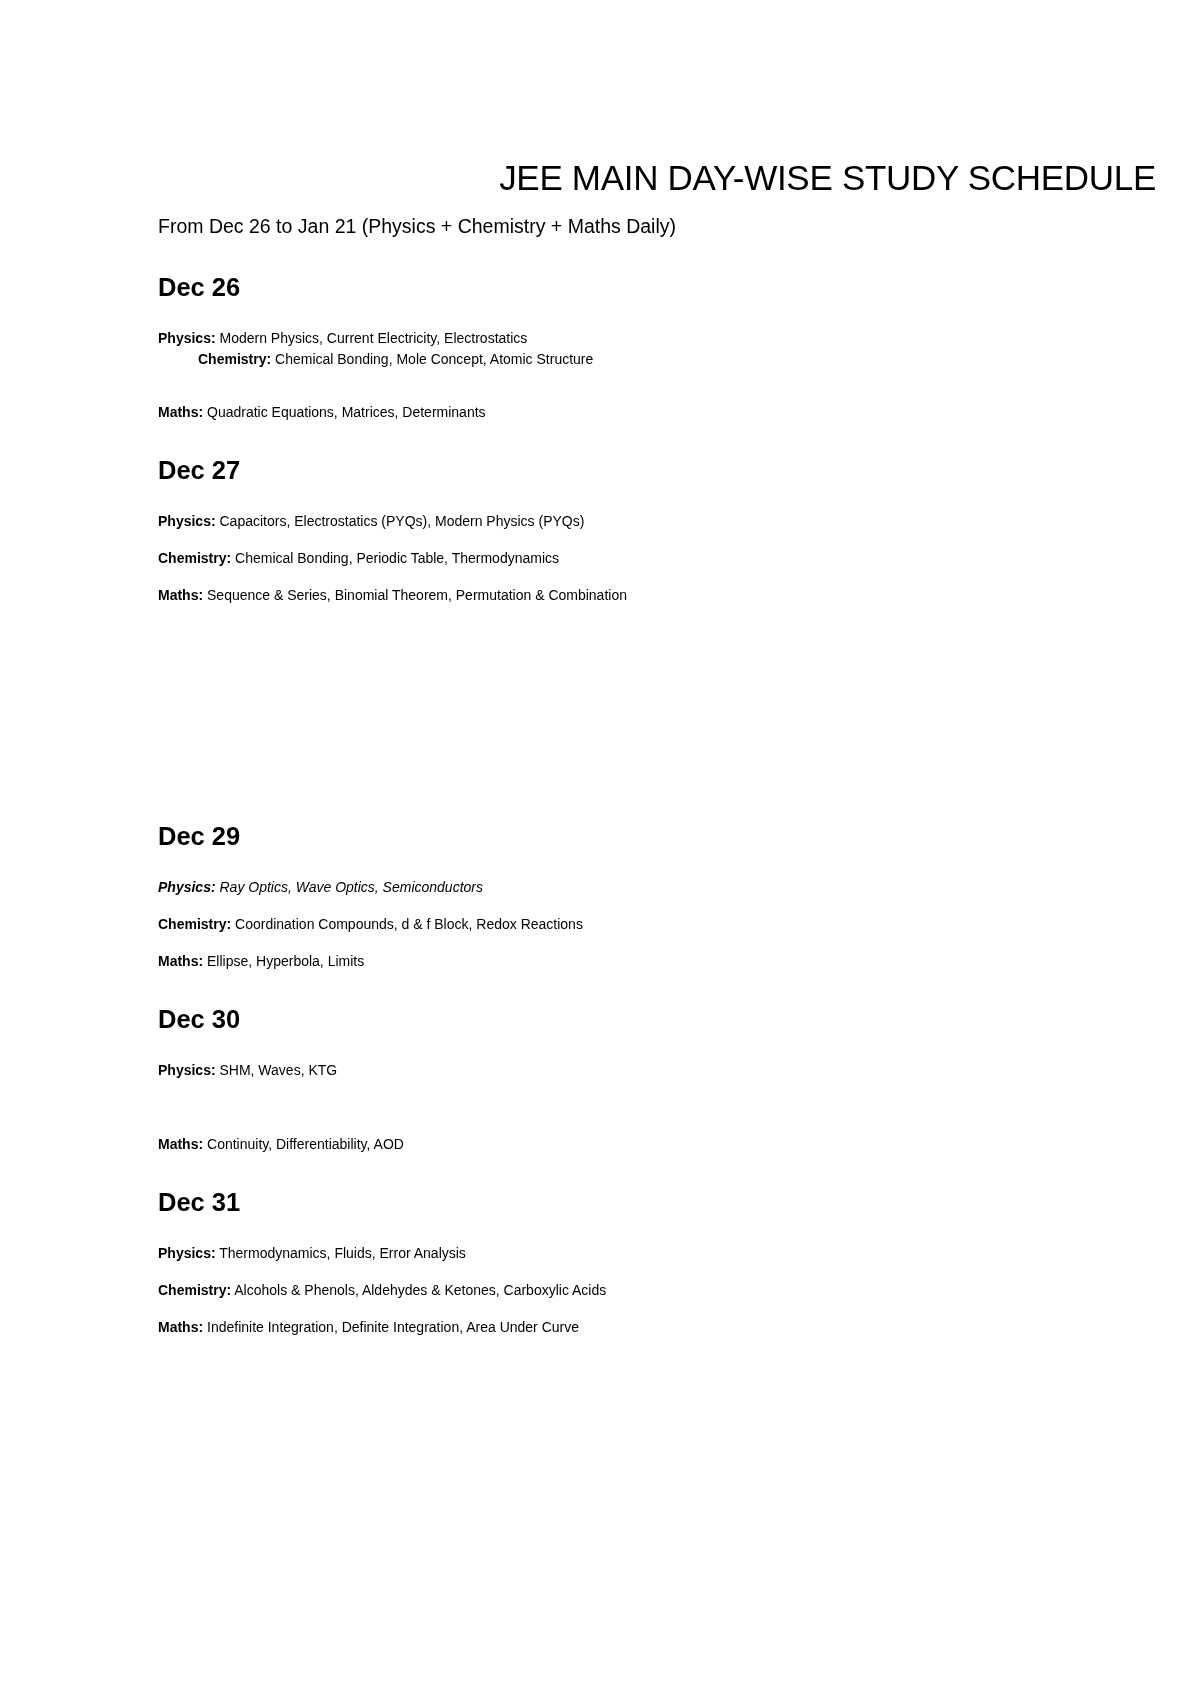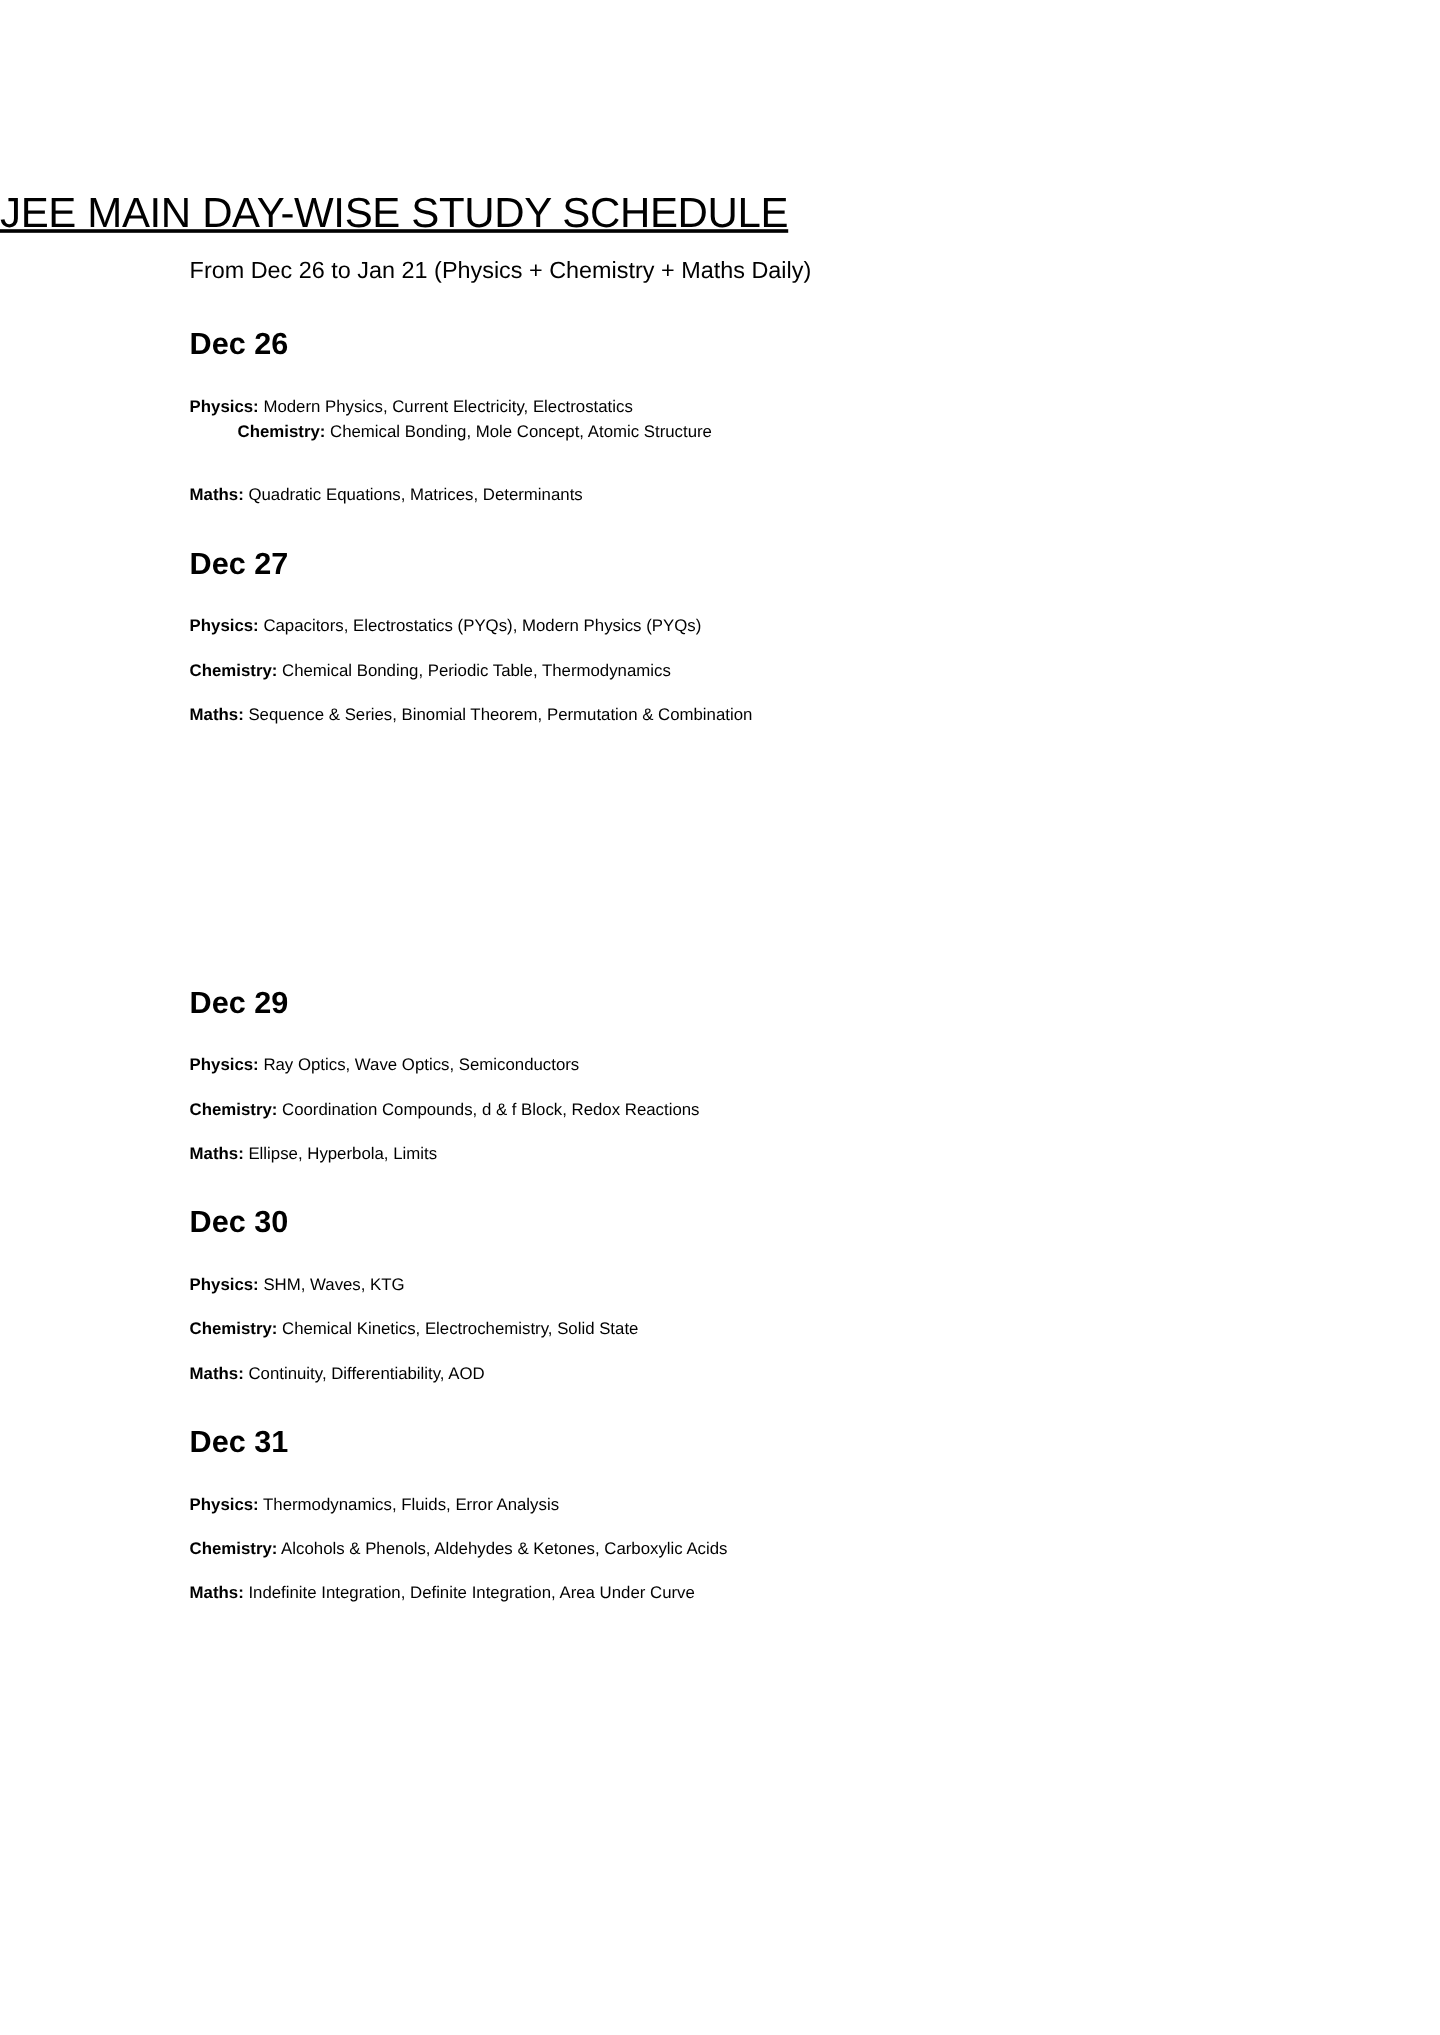--- a/index.html
+++ b/index.html
@@ -3,21 +3,21 @@
   <meta charset="utf-8">
   <style>
     html, body { margin: 0; padding: 0; background: #ffffff; }
     body {
       width: 1200px; height: 1696px; position: relative; overflow: hidden;
       font-family: "Liberation Sans", sans-serif; color: #000;
     }
     .page { position: absolute; left: 0; top: 0; width: 1200px; height: 1696px; }
     .title {
       position: absolute; left: 0; width: 1156px; top: 158px;
-      text-align: left; font-size: 35px; line-height: 40px; letter-spacing: -0.3px; text-decoration: underline;
+      text-align: right; font-size: 35px; line-height: 40px; letter-spacing: -0.3px;
     }
     .subtitle {
       position: absolute; left: 158px; top: 214px; font-size: 19.5px; line-height: 24px;
     }
     .day-block { position: absolute; left: 158px; width: 960px; }
     .day-heading { font-size: 25.5px; line-height: 30px; margin: 0; font-weight: bold; }
     .line { font-size: 14px; line-height: 24px; position: absolute; left: 0; white-space: nowrap; }
     .line b { font-weight: bold; }
   </style>
 </head>
@@ -37,29 +37,28 @@
   <div class="day-block" style="top:455px;">
     <h2 class="day-heading">Dec 27</h2>
     <div class="line" style="top:54px;"><b>Physics:</b> <span>Capacitors, Electrostatics (PYQs), Modern Physics (PYQs)</span></div>
     <div class="line" style="top:91px;"><b>Chemistry:</b> <span>Chemical Bonding, Periodic Table, Thermodynamics</span></div>
     <div class="line" style="top:128px;"><b>Maths:</b> <span>Sequence &amp; Series, Binomial Theorem, Permutation &amp; Combination</span></div>
   </div>
 
 
   <div class="day-block" style="top:821px;">
     <h2 class="day-heading">Dec 29</h2>
-    <div class="line" style="top:54px;"><b>Physics:</b> <span>Ray Optics, Wave Optics, Semiconductors</span></div>
+    <div class="line" style="top:54px;font-style:italic;"><b>Physics:</b> <span>Ray Optics, Wave Optics, Semiconductors</span></div>
     <div class="line" style="top:91px;"><b>Chemistry:</b> <span>Coordination Compounds, d &amp; f Block, Redox Reactions</span></div>
     <div class="line" style="top:128px;"><b>Maths:</b> <span>Ellipse, Hyperbola, Limits</span></div>
   </div>
 
   <div class="day-block" style="top:1004px;">
     <h2 class="day-heading">Dec 30</h2>
     <div class="line" style="top:54px;"><b>Physics:</b> <span>SHM, Waves, KTG</span></div>
-    <div class="line" style="top:91px;"><b>Chemistry:</b> <span>Chemical Kinetics, Electrochemistry, Solid State</span></div>
     <div class="line" style="top:128px;"><b>Maths:</b> <span>Continuity, Differentiability, AOD</span></div>
   </div>
 
   <div class="day-block" style="top:1187px;">
     <h2 class="day-heading">Dec 31</h2>
     <div class="line" style="top:54px;"><b>Physics:</b> <span>Thermodynamics, Fluids, Error Analysis</span></div>
     <div class="line" style="top:91px;"><b>Chemistry:</b> <span>Alcohols &amp; Phenols, Aldehydes &amp; Ketones, Carboxylic Acids</span></div>
     <div class="line" style="top:128px;"><b>Maths:</b> <span>Indefinite Integration, Definite Integration, Area Under Curve</span></div>
   </div>
 </div>

